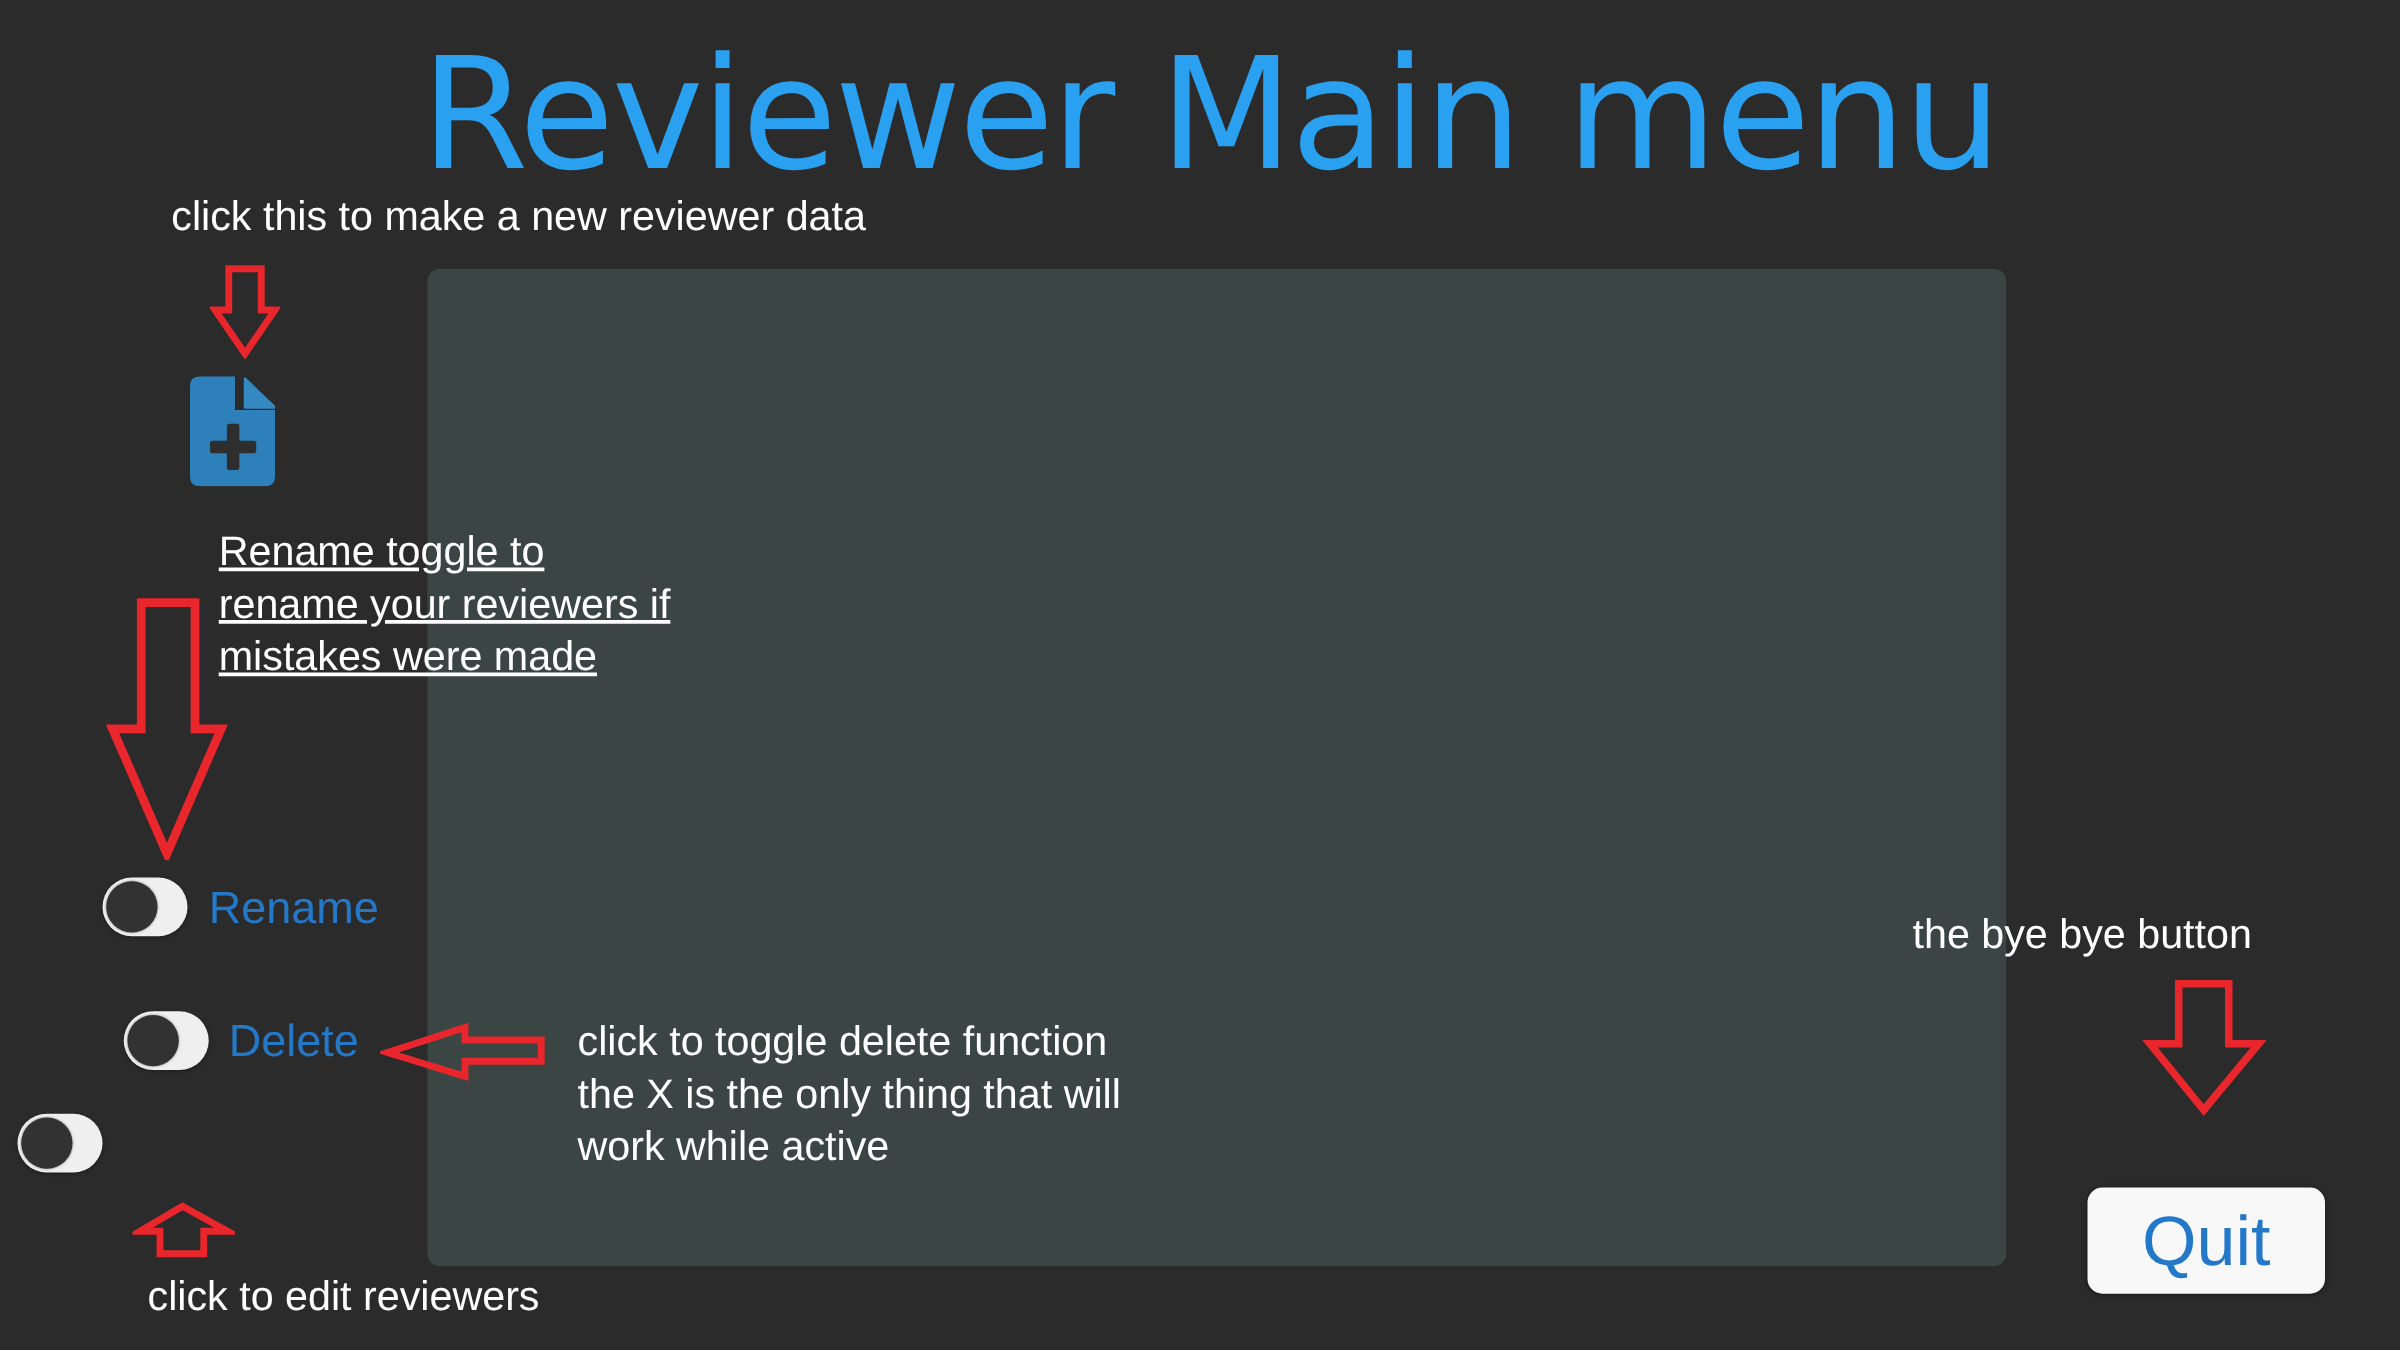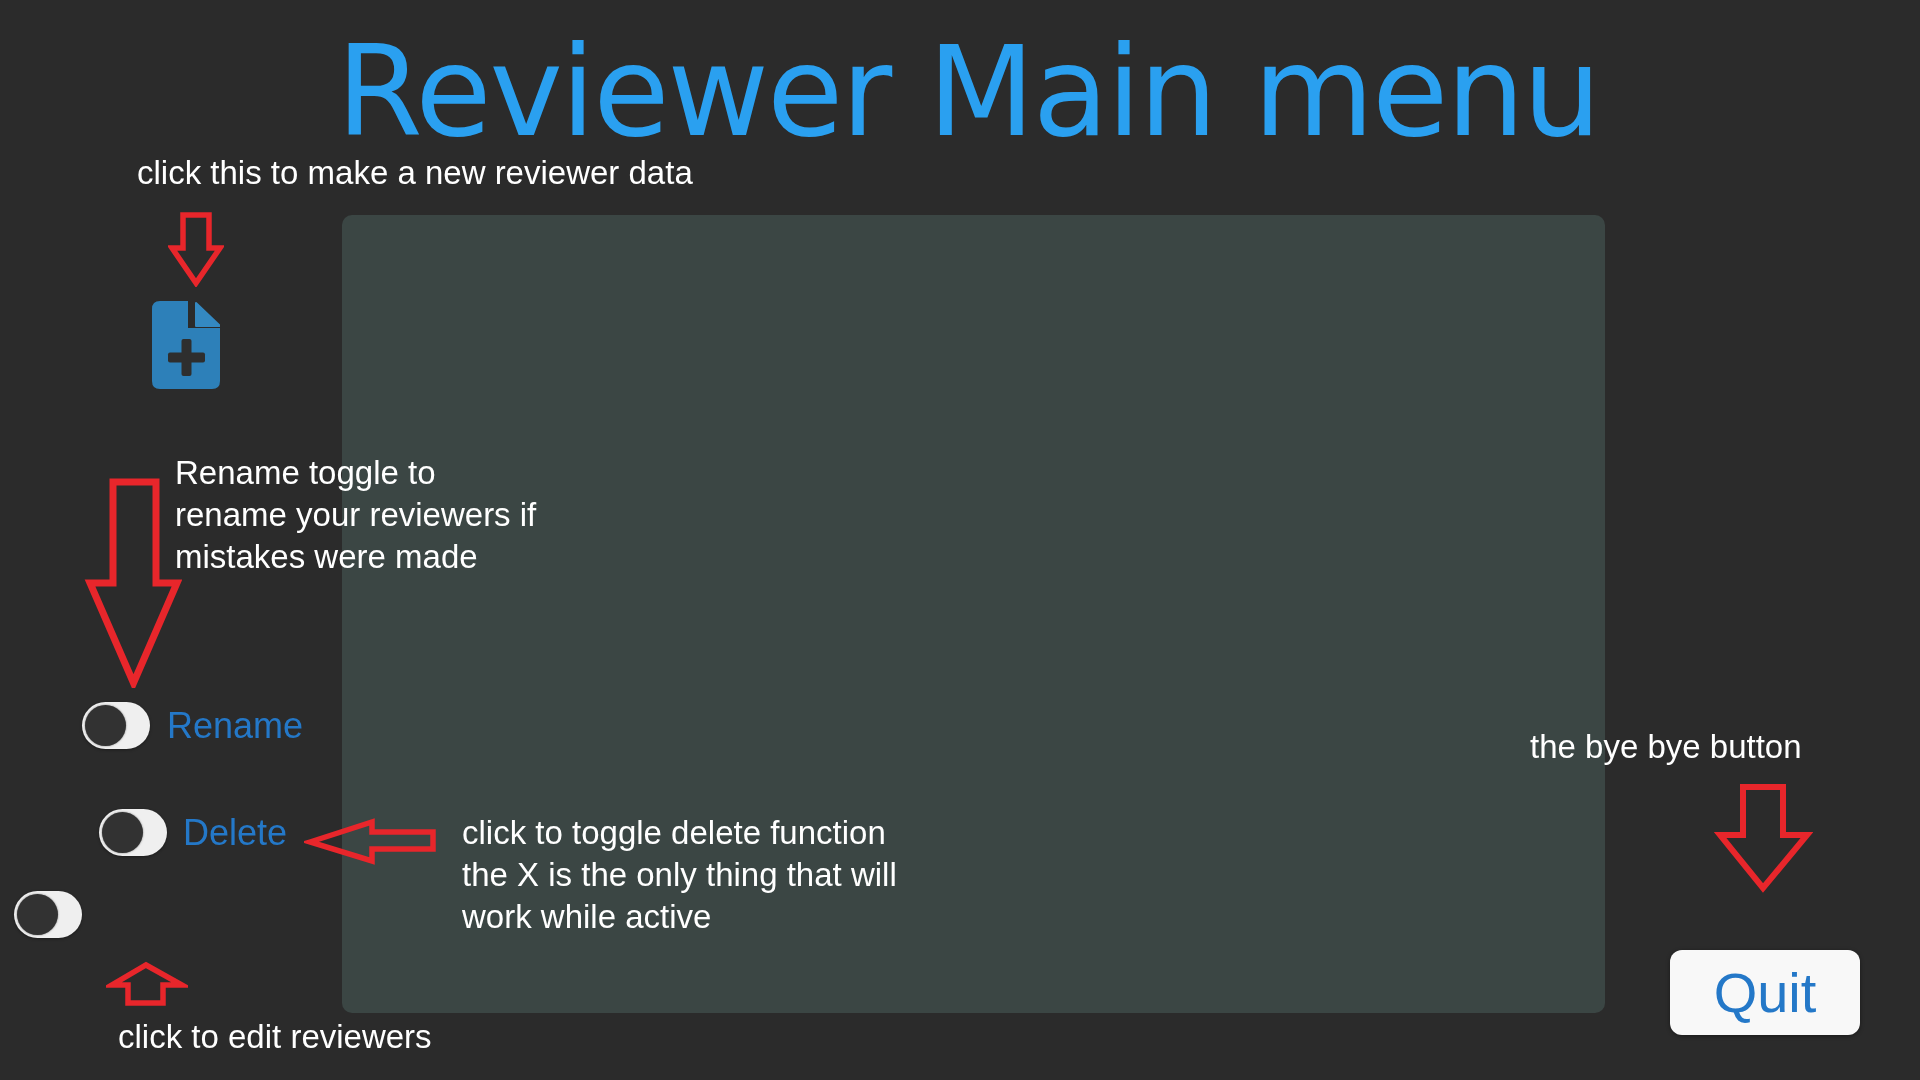--- a/index.html
+++ b/index.html
@@ -5,21 +5,21 @@
   html,body{margin:0;padding:0;background:#2b2b2b;}
   .stage{position:relative;width:1920px;height:1080px;background:#2b2b2b;overflow:hidden;
          font-family:"Liberation Sans",sans-serif;}
   .title{position:absolute;left:16px;right:0;top:30px;text-align:center;
          font-family:"DejaVu Sans",sans-serif;font-size:124px;line-height:1;
          color:#2aa0f0;letter-spacing:-2px;white-space:nowrap;}
   .panel{position:absolute;left:342px;top:215px;width:1263px;height:798px;
          background:#3b4644;border-radius:10px;}
   .ann{position:absolute;color:#ffffff;font-size:33px;line-height:42px;white-space:nowrap;}
   .ann-new{left:137px;top:152px;}
-  .ann-rename{left:175px;top:452px;}
+  .ann-rename{left:175px;top:420px;text-decoration:underline;}
   .ann-delete{left:462px;top:812px;}
   .ann-bye{left:1530px;top:726px;}
   .ann-edit{left:118px;top:1016px;}
   .arrow{position:absolute;}
   .arrow path{fill:none;stroke:#e8262b;stroke-linejoin:miter;}
   .toggle{position:absolute;width:68px;height:47px;background:#efefef;border-radius:24px;
           box-shadow:0 1px 3px rgba(0,0,0,0.35);cursor:pointer;}
   .knob{position:absolute;left:3px;top:3px;width:41px;height:41px;border-radius:50%;
         background:#323232;box-shadow:0 0 2px rgba(0,0,0,0.5);}
   .toggle-rename{left:82px;top:702px;}

